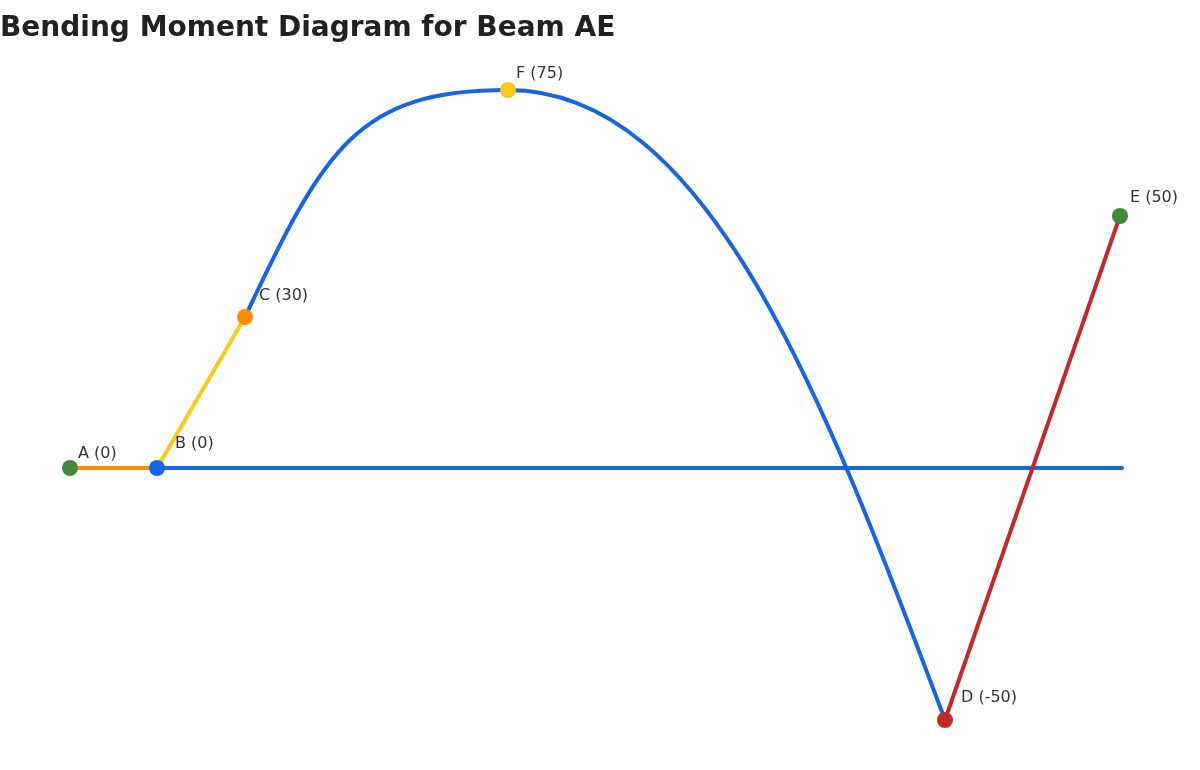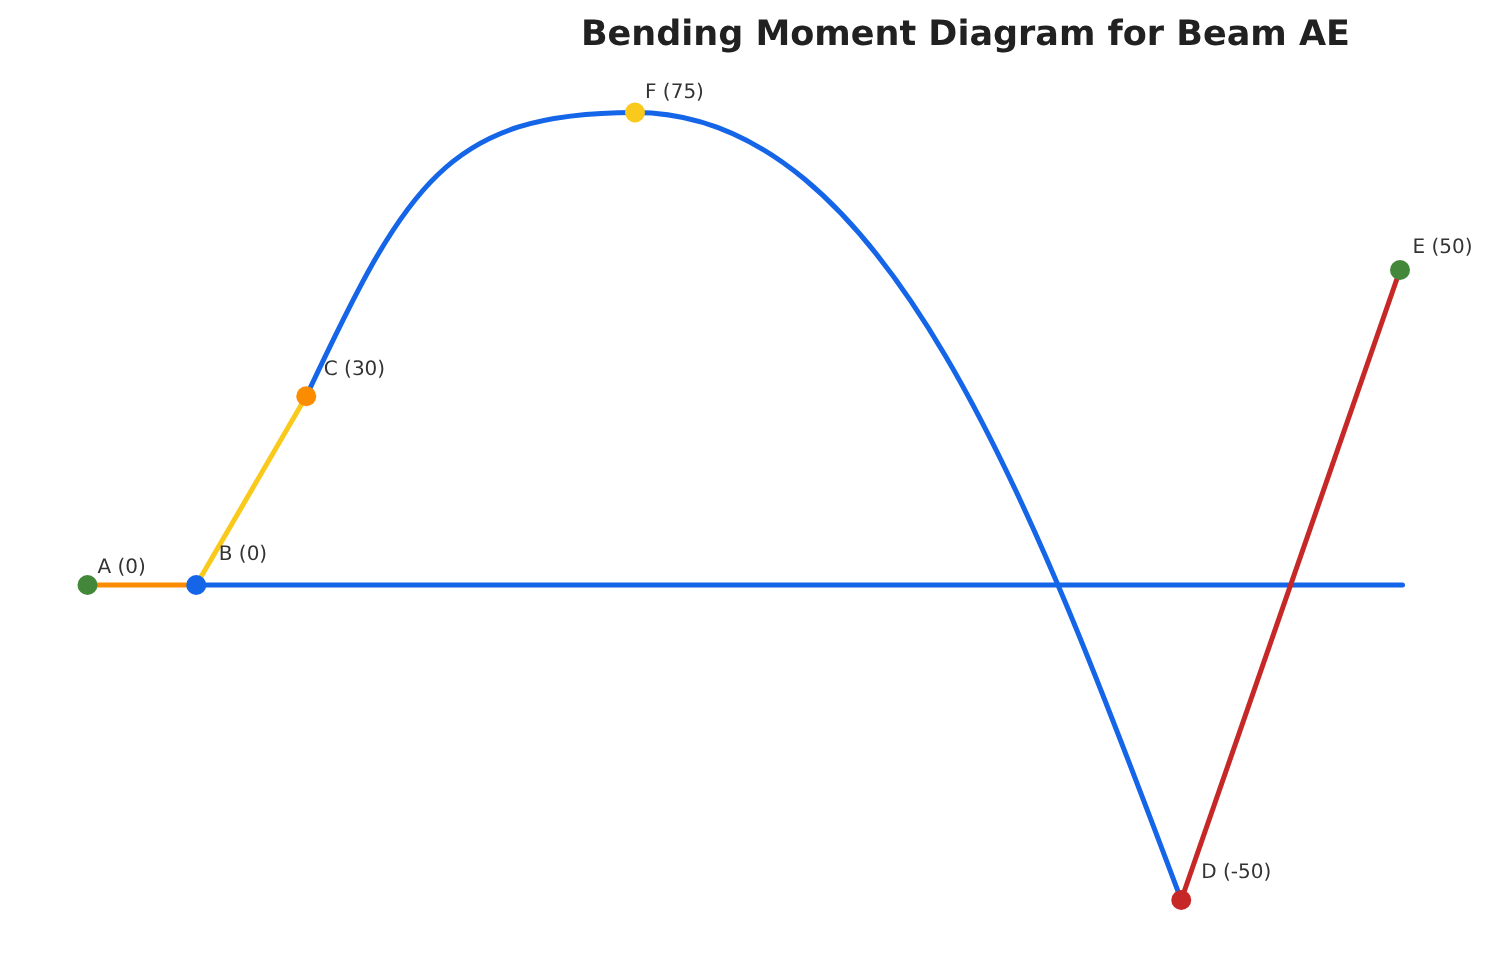--- a/index.html
+++ b/index.html
@@ -1,17 +1,17 @@
 <!DOCTYPE html>
 <html><head>
   <meta charset="utf-8">
   <style>
     html, body { margin: 0; padding: 0; background: #ffffff; }
     body { width: 1200px; height: 770px; position: relative; overflow: hidden; font-family: "DejaVu Sans", sans-serif; }
-    #title { position: absolute; top: 10px; left: 0; width: 1080px; text-align: right; font-size: 28px; font-weight: bold; color: #212121; }
+    #title { position: absolute; top: 10px; left: 0; width: 1080px; text-align: left; font-size: 28px; font-weight: bold; color: #212121; }
     svg { position: absolute; top: 0; left: 0; }
     .pt-label { font-family: "DejaVu Sans", sans-serif; font-size: 16px; fill: #333333; }
   </style>
 </head>
 <body>
 
 <div id="title">Bending Moment Diagram for Beam AE</div>
 
 <svg id="chart" width="1200" height="770" viewBox="0 0 1200 770">
     <line x1="157" y1="468" x2="1122" y2="468" stroke="#1565e8" stroke-width="4" stroke-linecap="round"></line>

